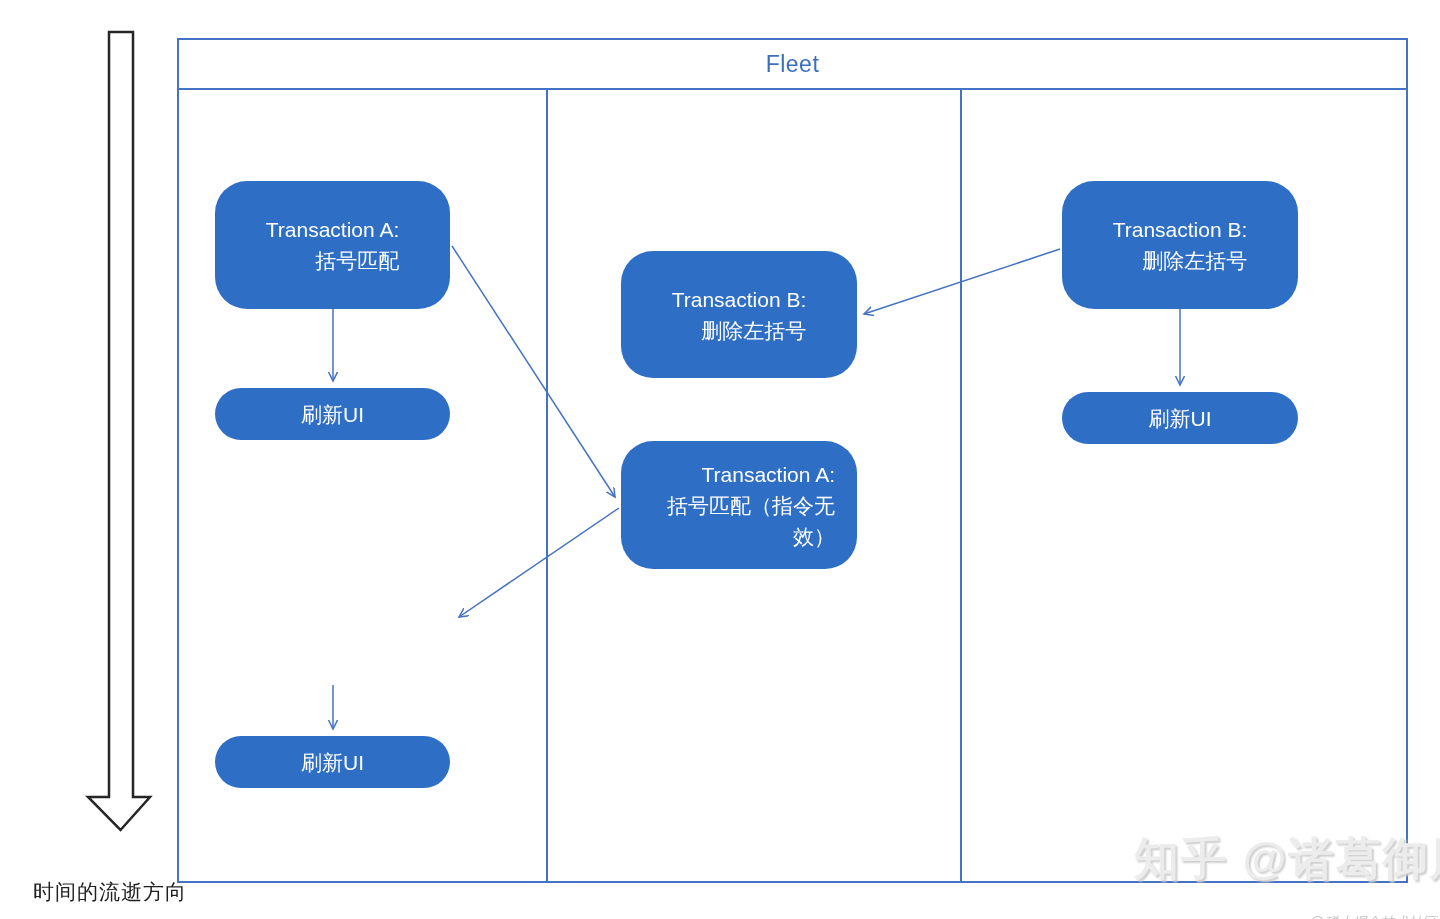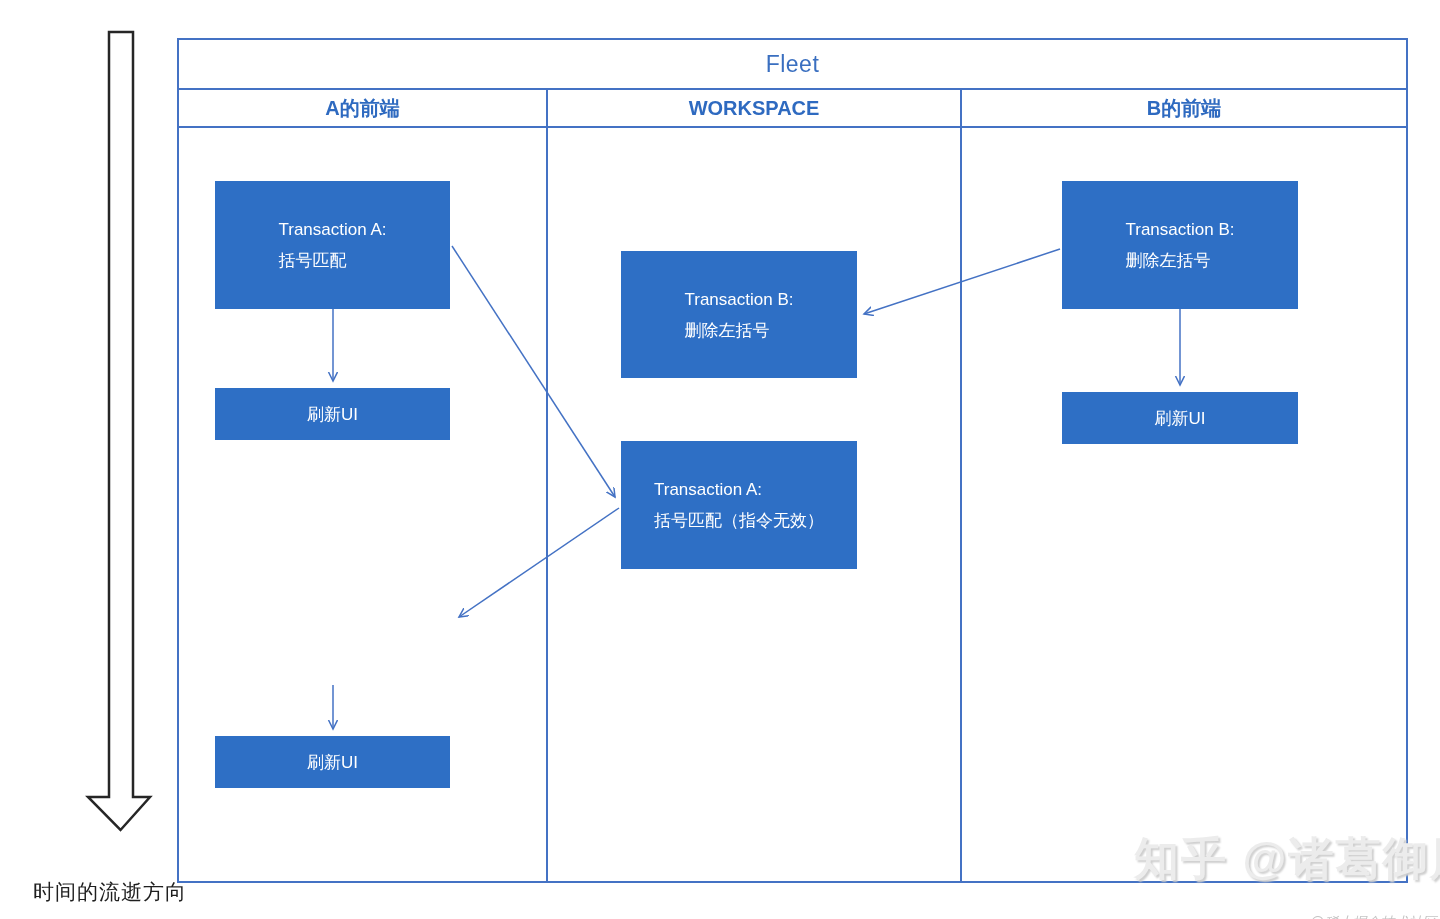--- a/index.html
+++ b/index.html
@@ -18,22 +18,22 @@
                  color:#2e6ac0; font-size:20px; font-weight:700; }
   .lane-body { flex:1; display:flex; }
   .lane { height:100%; }
   .c1 { width:369px; border-right:2px solid #4472c4; }
   .c2 { width:414px; border-right:2px solid #4472c4; }
   .c3 { width:444px; }
 
   
   .box { position:absolute; background:#2e6fc5; color:#ffffff;
          display:flex; align-items:center; justify-content:center;
-         text-align:left; font-size:17px; line-height:31px;
-         white-space:pre-line; }
+         text-align:right; font-size:21px; line-height:31px;
+         white-space:pre-line;border-radius:32px; }
   .box-a1       { left:215px; top:181px;  width:235px; height:128px; }
   .box-arefresh1{ left:215px; top:388px;  width:235px; height:52px;  }
   .box-wsb      { left:621px; top:251px;  width:236px; height:127px; }
   .box-wsa      { left:621px; top:441px;  width:236px; height:128px; padding:0 22px; }
   .box-a2       { left:215px; top:558px;  width:235px; height:127px; }
   .box-arefresh2{ left:215px; top:736px;  width:235px; height:52px;  }
   .box-b1       { left:1062px; top:181px; width:236px; height:128px; }
   .box-brefresh { left:1062px; top:392px; width:236px; height:52px;  }
 
   
@@ -55,25 +55,20 @@
 <body>
 
 <div id="canvas">
 
   <svg class="overlay">
     <polygon points="109,32 133,32 133,797 150,797 120.5,830 88,797 109,797" fill="#ffffff" stroke="#262626" stroke-width="2.5" stroke-linejoin="miter"></polygon>
   </svg>
 
   <div class="table">
     <div class="title-row">Fleet</div>
-    <div class="header-row">
-      <div class="header-cell c1">A的前端</div>
-      <div class="header-cell c2">WORKSPACE</div>
-      <div class="header-cell c3">B的前端</div>
-    </div>
     <div class="lane-body">
       <div class="lane c1"></div>
       <div class="lane c2"></div>
       <div class="lane c3"></div>
     </div>
   </div>
 
   <svg class="overlay">
     <defs>
       <marker id="arrowhead" markerWidth="12" markerHeight="12" refX="9" refY="4.5" orient="auto" markerUnits="userSpaceOnUse">

